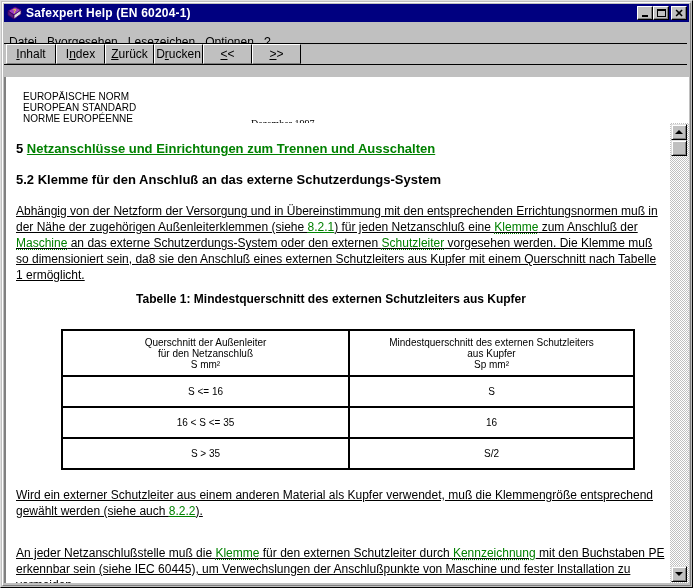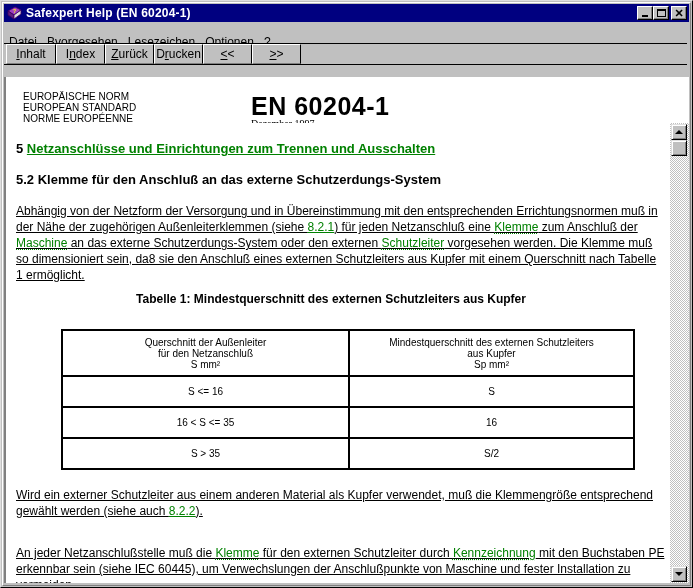--- a/index.html
+++ b/index.html
@@ -138,21 +138,20 @@
         <span>&gt;</span>
       </div>
   </div>
 
   <div class="header-pane">
     <div class="norm-lines">
       <div>EUROPÄISCHE NORM</div>
       <div>EUROPEAN STANDARD</div>
       <div>NORME EUROPÉENNE</div>
     </div>
-    <div class="norm-number">EN 60204-1</div>
     <div class="norm-date">Dezember 1997</div>
   </div>
 
   <div class="content-pane">
     <div class="content">
       <div class="h1">
         <span>5</span>
         <a>Netzanschlüsse und Einrichtungen zum Trennen und Ausschalten</a>
       </div>
       <div class="h2">5.2 Klemme für den Anschluß an das externe Schutzerdungs-System</div>

